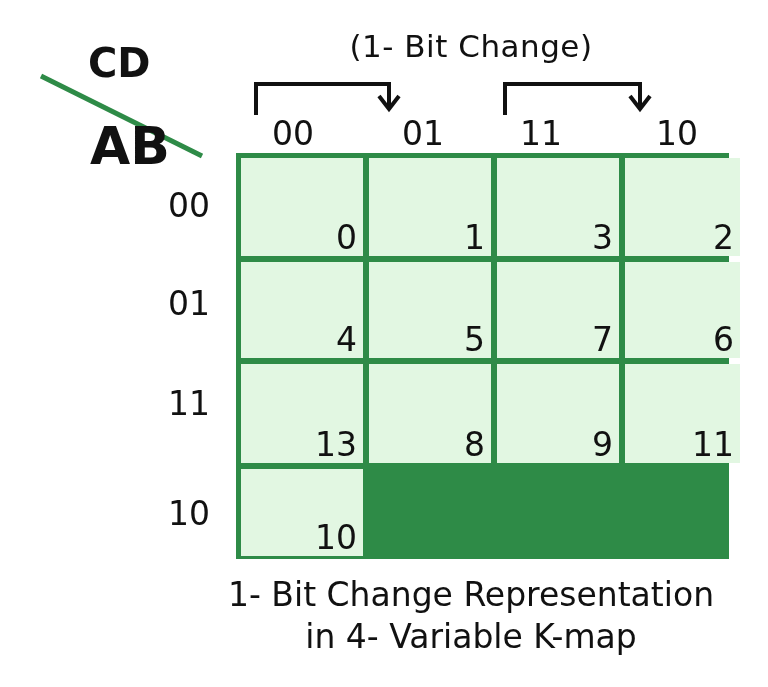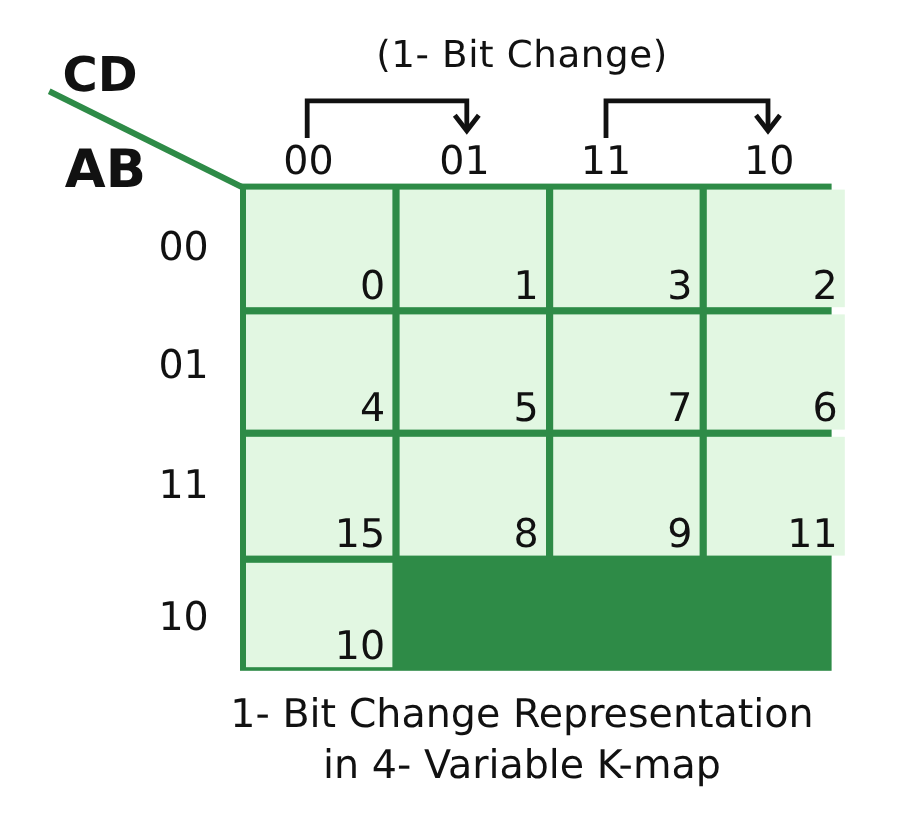--- a/index.html
+++ b/index.html
@@ -8,37 +8,37 @@
       background: #ffffff;
     }
     body {
       width: 768px;
       height: 687px;
       position: relative;
       overflow: hidden;
       font-family: "DejaVu Sans", "Liberation Sans", sans-serif;
       color: #111111;
     }
-    .abs { position: absolute; }
+    .abs { position: absolute; margin-left: 36px; }
 
     #top-title {
       left: 0; width: 870px;
       top: 28px;
       text-align: center;
       font-size: 31px;
       font-weight: 500;
       letter-spacing: 0.5px;
     }
     #cd-label {
       left: 52px; top: 40px;
       font-size: 40px; font-weight: bold;
     }
     #ab-label {
       left: 54px; top: 116px;
-      font-size: 44px; font-weight: bold;
+      font-size: 52px; font-weight: bold;
     }
     .col-label {
       top: 114px;
       font-size: 33px;
       width: 80px;
       text-align: center;
       font-weight: 500;
     }
     .row-label {
       left: 118px;
@@ -147,21 +147,21 @@
       <span class="cell-num">5</span>
     </div>
   <div class="cell">
       <span class="cell-num">7</span>
     </div>
   <div class="cell">
       <span class="cell-num">6</span>
     </div>
 
   <div class="cell">
-      <span class="cell-num">15</span>
+      <span class="cell-num">13</span>
     </div>
 
   <div class="cell">
       <span class="cell-num">8</span>
     </div>
   <div class="cell">
       <span class="cell-num">9</span>
     </div>
   <div class="cell">
       <span class="cell-num">11</span>

